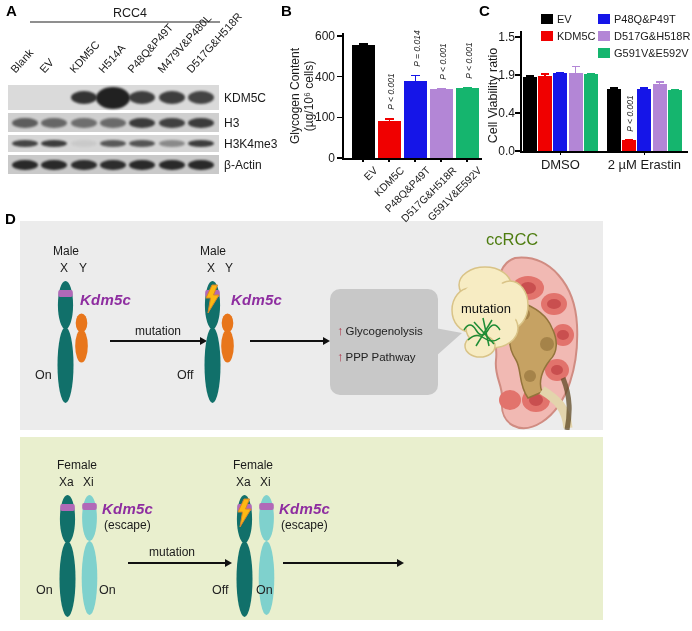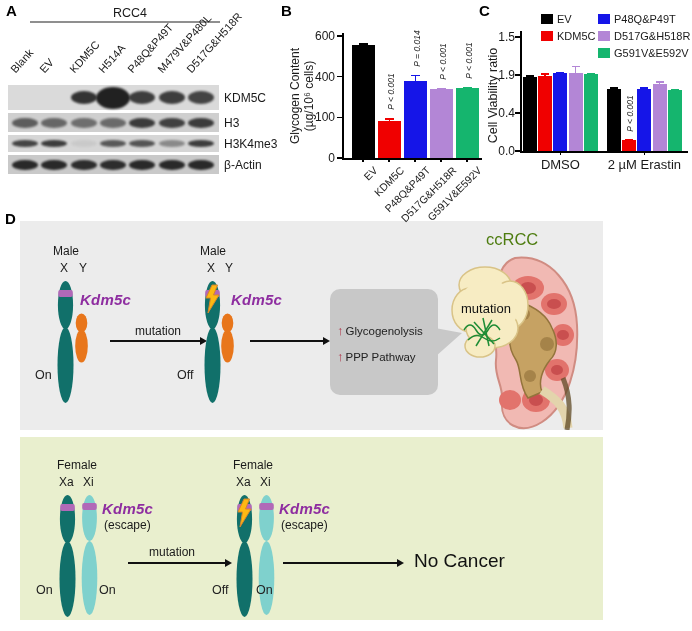--- a/index.html
+++ b/index.html
@@ -165,21 +165,20 @@
     <ellipse cx="8.5" cy="84" rx="7.8" ry="37" fill="#7fd1cd"></ellipse>
     <rect x="1.2" y="9" width="14.6" height="7" rx="2" fill="#b169b8"></rect>
   </svg>
   <div class="t gene" style="left:279px;top:500px">Kdm5c</div>
   <div class="t small12" style="left:281px;top:518px">(escape)</div>
   <div class="t state" style="left:212px;top:583px">Off</div>
   <div class="t state" style="left:256px;top:583px">On</div>
 
   <div class="aline" style="left:283px;top:562px;width:114px"></div>
   <div class="ahead" style="left:397px;top:558.8px"></div>
-  <div class="t" style="left:414px;top:550px;font-size:19px;color:#111">No Cancer</div>
 
   <div id="gen" class="abs" style="left:0;top:0;width:692px;height:631px">
       <div style="position: absolute; left: 17px; top: 63px; height: 12px; white-space: nowrap; font: 11px / 12px &quot;Liberation Sans&quot;, sans-serif; transform: rotate(-48deg); transform-origin: 0px 100%;">Blank</div>
       <div style="position: absolute; left: 46.3px; top: 63px; height: 12px; white-space: nowrap; font: 11px / 12px &quot;Liberation Sans&quot;, sans-serif; transform: rotate(-48deg); transform-origin: 0px 100%;">EV</div>
       <div style="position: absolute; left: 75.6px; top: 63px; height: 12px; white-space: nowrap; font: 11px / 12px &quot;Liberation Sans&quot;, sans-serif; transform: rotate(-48deg); transform-origin: 0px 100%;">KDM5C</div>
       <div style="position: absolute; left: 104.9px; top: 63px; height: 12px; white-space: nowrap; font: 11px / 12px &quot;Liberation Sans&quot;, sans-serif; transform: rotate(-48deg); transform-origin: 0px 100%;">H514A</div>
       <div style="position: absolute; left: 134.2px; top: 63px; height: 12px; white-space: nowrap; font: 11px / 12px &quot;Liberation Sans&quot;, sans-serif; transform: rotate(-48deg); transform-origin: 0px 100%;">P48Q&amp;P49T</div>
       <div style="position: absolute; left: 163.5px; top: 63px; height: 12px; white-space: nowrap; font: 11px / 12px &quot;Liberation Sans&quot;, sans-serif; transform: rotate(-48deg); transform-origin: 0px 100%;">M479V&amp;P480L</div>
       <div style="position: absolute; left: 192.8px; top: 63px; height: 12px; white-space: nowrap; font: 11px / 12px &quot;Liberation Sans&quot;, sans-serif; transform: rotate(-48deg); transform-origin: 0px 100%;">D517G&amp;H518R</div>
       <div style="position: absolute; left: 8px; top: 85px; width: 211px; height: 25px; background: rgb(218, 218, 218);"></div>

